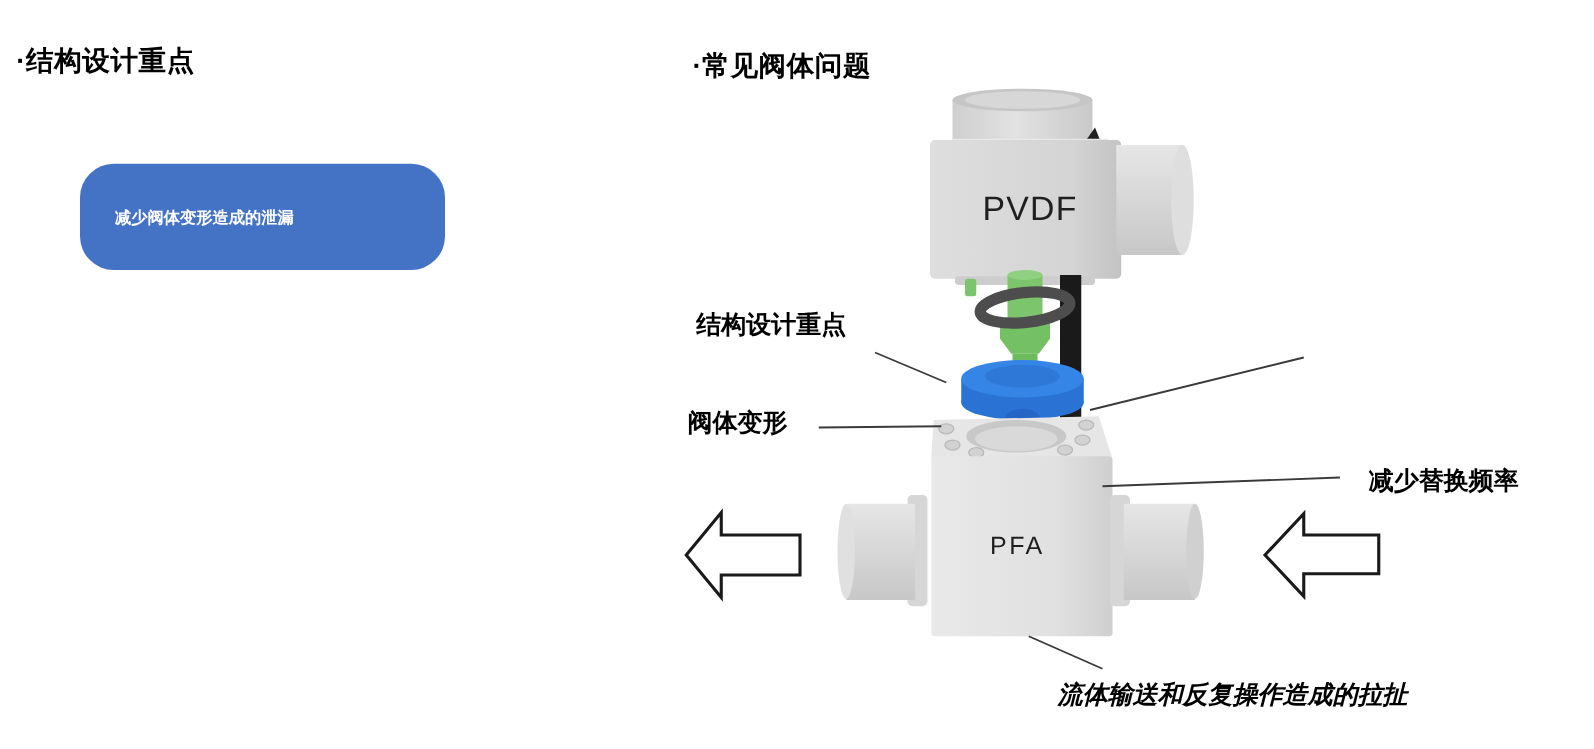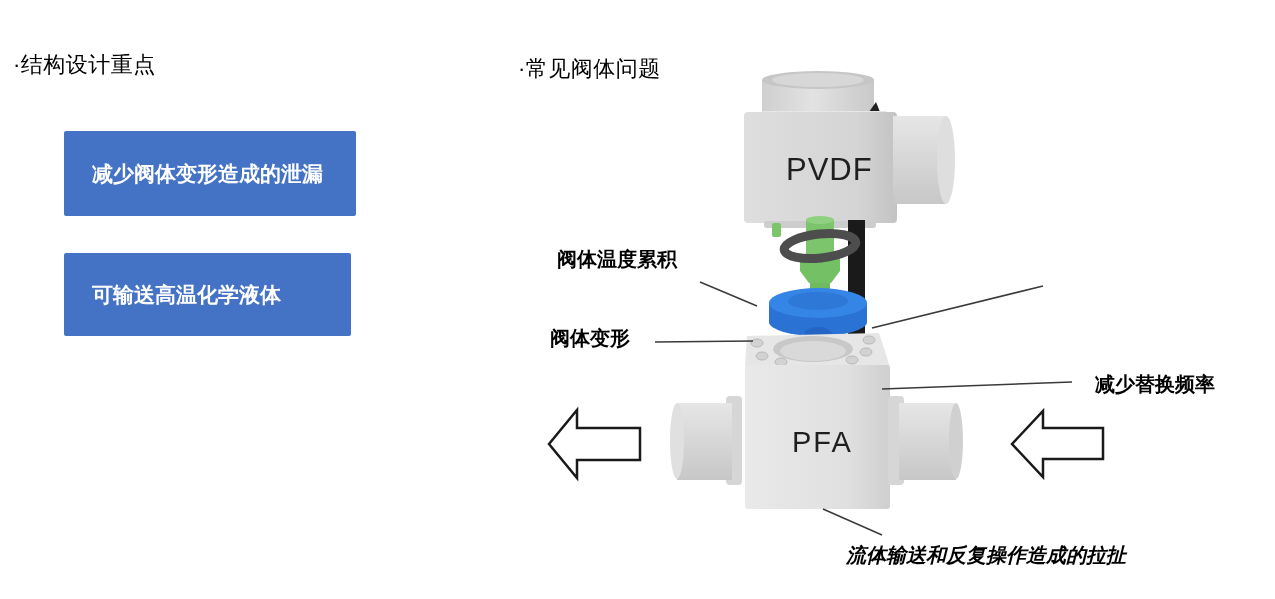--- a/index.html
+++ b/index.html
@@ -1,61 +1,58 @@
 <!DOCTYPE html>
 <html><head>
 <meta charset="utf-8">
 <style>
   html,body{margin:0;padding:0;background:#fff;}
   .slide{
     position:relative;width:1275px;height:599px;background:#ffffff;
     font-family:"Liberation Sans","DejaVu Sans",sans-serif;overflow:hidden;
   }
   .section-title{
-    position:absolute;font-size:22px;font-weight:normal;color:#000;
-    letter-spacing:0.5px;white-space:nowrap;margin-top:16px;
+    position:absolute;font-size:22px;font-weight:bold;color:#000;
+    letter-spacing:0.5px;white-space:nowrap;
   }
   .title-left{left:13px;top:34px;}
-  .title-right{left:518px;top:38px;}
+  .title-right{left:554px;top:38px;}
   .benefit-box{
     position:absolute;left:64px;width:292px;height:85px;
-    background:#4472C4;border-radius:2px;
+    background:#4472C4;border-radius:27px;
     display:flex;align-items:center;padding-left:28px;box-sizing:border-box;
-    color:#fff;font-size:21px;font-weight:bold;white-space:nowrap;
+    color:#fff;font-size:13px;font-weight:bold;white-space:nowrap;
   }
   .benefit-1{top:131px;}
   .benefit-2{top:253px;width:287px;height:83px;}
   .benefit-3{top:385px;height:84px;}
   .diagram-svg{position:absolute;left:0;top:0;}
   .annot{
     position:absolute;font-size:20px;font-weight:bold;color:#000;white-space:nowrap;
   }
   .annot-diaphragm{left:557px;top:246px;}
   .annot-bodydeform{left:550px;top:325px;}
   .annot-screw{left:1064px;top:273px;}
   .annot-temp{left:1095px;top:371px;}
   .annot-pull{left:846px;top:542px;font-style:italic;}
   .material-label{
     position:absolute;color:#1f1f1f;white-space:nowrap;
   }
-  .material-pvdf{left:786px;top:152px;font-size:31px;letter-spacing:1px;}
-  .material-pfa{left:792px;top:426px;font-size:29px;letter-spacing:2px;}
+  .material-pvdf{left:786px;top:152px;font-size:27px;letter-spacing:1px;}
+  .material-pfa{left:792px;top:426px;font-size:20px;letter-spacing:2px;}
 </style>
 </head>
 <body>
 
 <div class="slide">
 
   <div class="section-title title-left">·结构设计重点</div>
 
   <div class="benefit-box benefit-1">
     <span>减少阀体变形造成的泄漏</span>
-  </div>
-  <div class="benefit-box benefit-2">
-    <span>可输送高温化学液体</span>
   </div>
 
   <div class="section-title title-right">·常见阀体问题</div>
 
   <svg class="diagram-svg" width="1275" height="599" viewBox="0 0 1275 599">
     <defs>
       <linearGradient id="gradCylV" x1="0" y1="0" x2="0" y2="1">
         <stop offset="0" stop-color="#e6e6e6"></stop>
           <stop offset="1" stop-color="#c7c7c7"></stop>
       </linearGradient>
@@ -146,18 +143,18 @@
     <line x1="882" y1="389" x2="1072" y2="382" stroke="#3a3a3a" stroke-width="1.5"></line>
     <line x1="823" y1="509" x2="882" y2="535" stroke="#3a3a3a" stroke-width="1.5"></line>
 
     <polygon points="549,444 577,410 577,428 640,428 640,460 577,460 577,478" fill="#ffffff" stroke="#1a1a1a" stroke-width="2.5" stroke-linejoin="miter"></polygon>
     <polygon points="1012,444 1043,411 1043,428 1103,428 1103,459 1043,459 1043,477" fill="#ffffff" stroke="#1a1a1a" stroke-width="2.5" stroke-linejoin="miter"></polygon>
   </svg>
 
   <div class="material-label material-pvdf">PVDF</div>
   <div class="material-label material-pfa">PFA</div>
 
-  <div class="annot annot-diaphragm">阀体温度累积</div>
+  <div class="annot annot-diaphragm">结构设计重点</div>
   <div class="annot annot-bodydeform">阀体变形</div>
   <div class="annot annot-temp">减少替换频率</div>
   <div class="annot annot-pull">流体输送和反复操作造成的拉扯</div>
 
 </div>
 
 </body></html>

